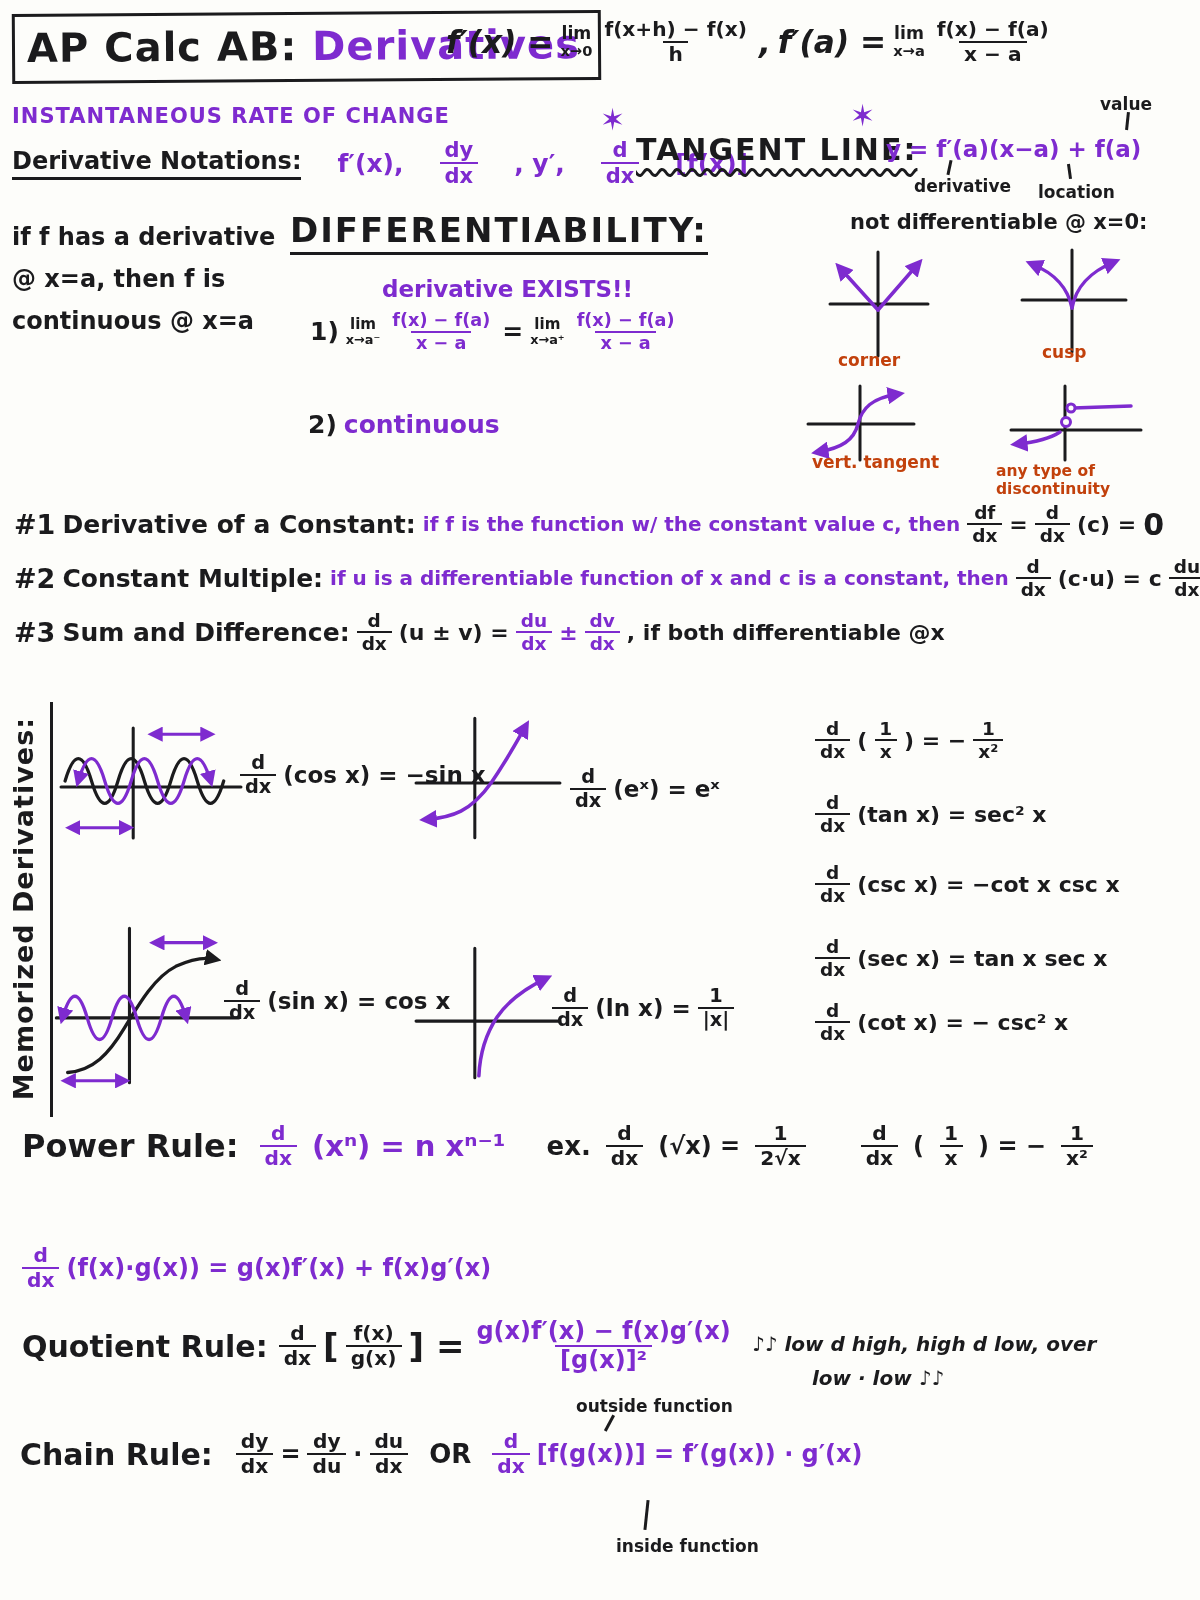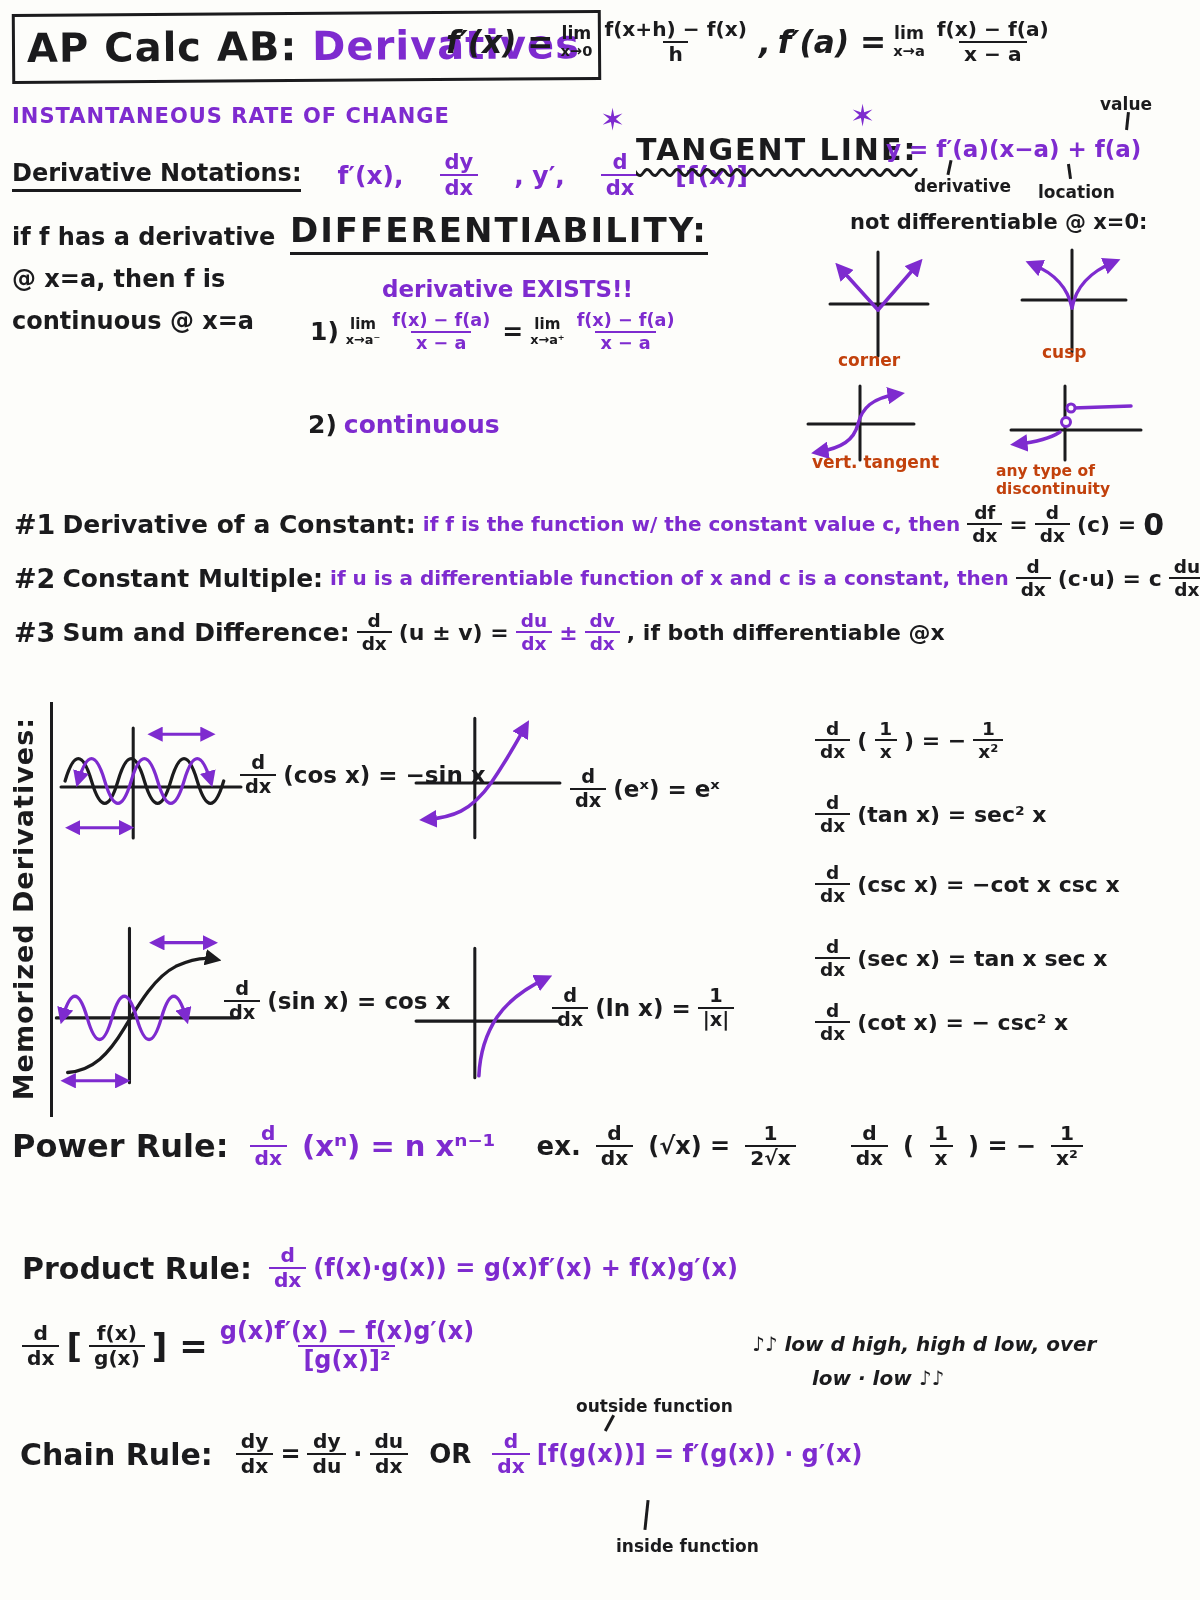--- a/index.html
+++ b/index.html
@@ -73,21 +73,21 @@
       <span class="approach">x→a</span>
     </span>
     <span class="frac">
       <span class="num">f(x) − f(a)</span>
       <span class="den">x − a</span>
     </span>
   </div>
 
   <div class="abs subtitle accent" style="left:12px;top:104px;">INSTANTANEOUS RATE OF CHANGE</div>
 
-  <div class="abs math" style="left:12px;top:150px;font-size:25px;gap:36px;">
+  <div class="abs math" style="left:12px;top:138px;font-size:25px;gap:36px;">
     <span class="underl ink" style="font-size:24px;">Derivative Notations:</span>
     <span class="accent">f′(x),</span>
     <span class="frac accent">
       <span class="num">dy</span>
       <span class="den">dx</span>
     </span>
     <span class="accent">, y′,</span>
     <span class="frac accent">
       <span class="num">d</span>
       <span class="den">dx</span>
@@ -373,21 +373,21 @@
   </div>
 
   <div class="abs math ink" style="left:815px;top:1000px;font-size:22px;">
     <span class="frac">
       <span class="num">d</span>
       <span class="den">dx</span>
     </span>
     <span>(cot x) = − csc² x</span>
   </div>
 
-  <div class="abs math" style="left:12px;top:1122px;font-size:24px;gap:15px;">
+  <div class="abs math" style="left:22px;top:1122px;font-size:24px;gap:15px;">
     <span class="ink" style="font-size:32px;margin-right:6px;">Power Rule:</span>
     <span class="frac accent">
       <span class="num">d</span>
       <span class="den">dx</span>
     </span>
     <span class="accent" style="font-size:29px;">(xⁿ) = n xⁿ⁻¹</span>
     <span class="ink" style="font-size:26px;margin-left:26px;">ex.</span>
     <span class="frac ink">
       <span class="num">d</span>
       <span class="den">dx</span>
@@ -407,29 +407,29 @@
       <span class="den">x</span>
     </span>
     <span class="ink">) = −</span>
     <span class="frac ink">
       <span class="num">1</span>
       <span class="den">x²</span>
     </span>
   </div>
 
   <div class="abs math" style="left:22px;top:1244px;font-size:24px;">
-    <span class="ink" style="font-size:30px;margin-right:10px;">Product Rule:</span>
     <span class="frac accent">
       <span class="num">d</span>
       <span class="den">dx</span>
     </span>
     <span class="accent">(f(x)·g(x)) = g(x)f′(x) + f(x)g′(x)</span>
   </div>
 
   <div class="abs math" style="left:22px;top:1318px;font-size:24px;">
+    <span class="ink" style="font-size:30px;margin-right:4px;">Quotient Rule:</span>
     <span class="frac ink">
       <span class="num">d</span>
       <span class="den">dx</span>
     </span>
     <span class="ink" style="font-size:34px;">[</span>
     <span class="frac ink">
       <span class="num">f(x)</span>
       <span class="den">g(x)</span>
     </span>
     <span class="ink" style="font-size:34px;">] =</span>

